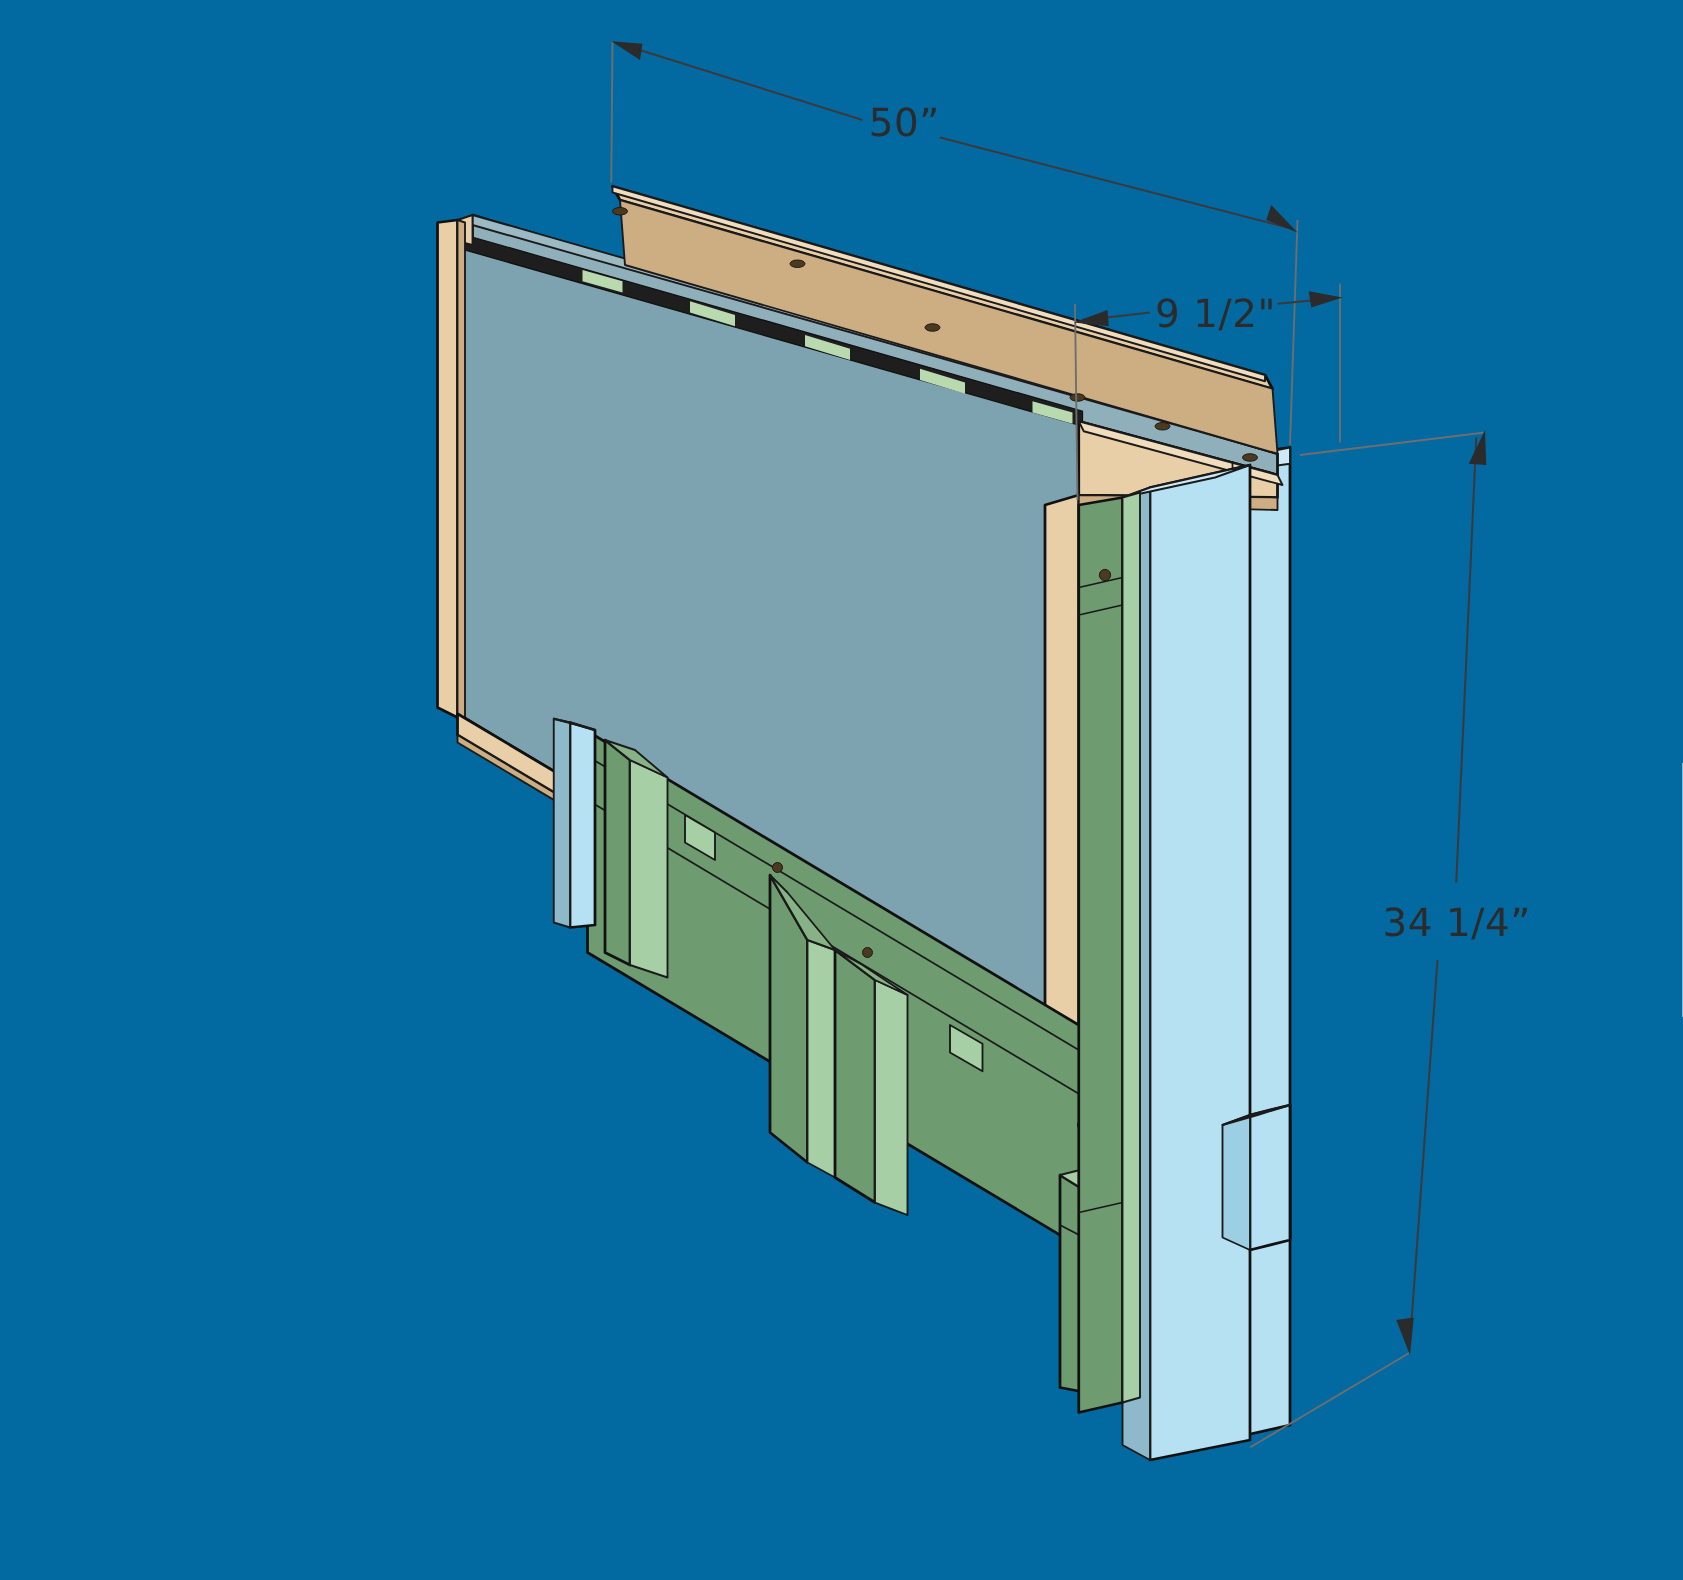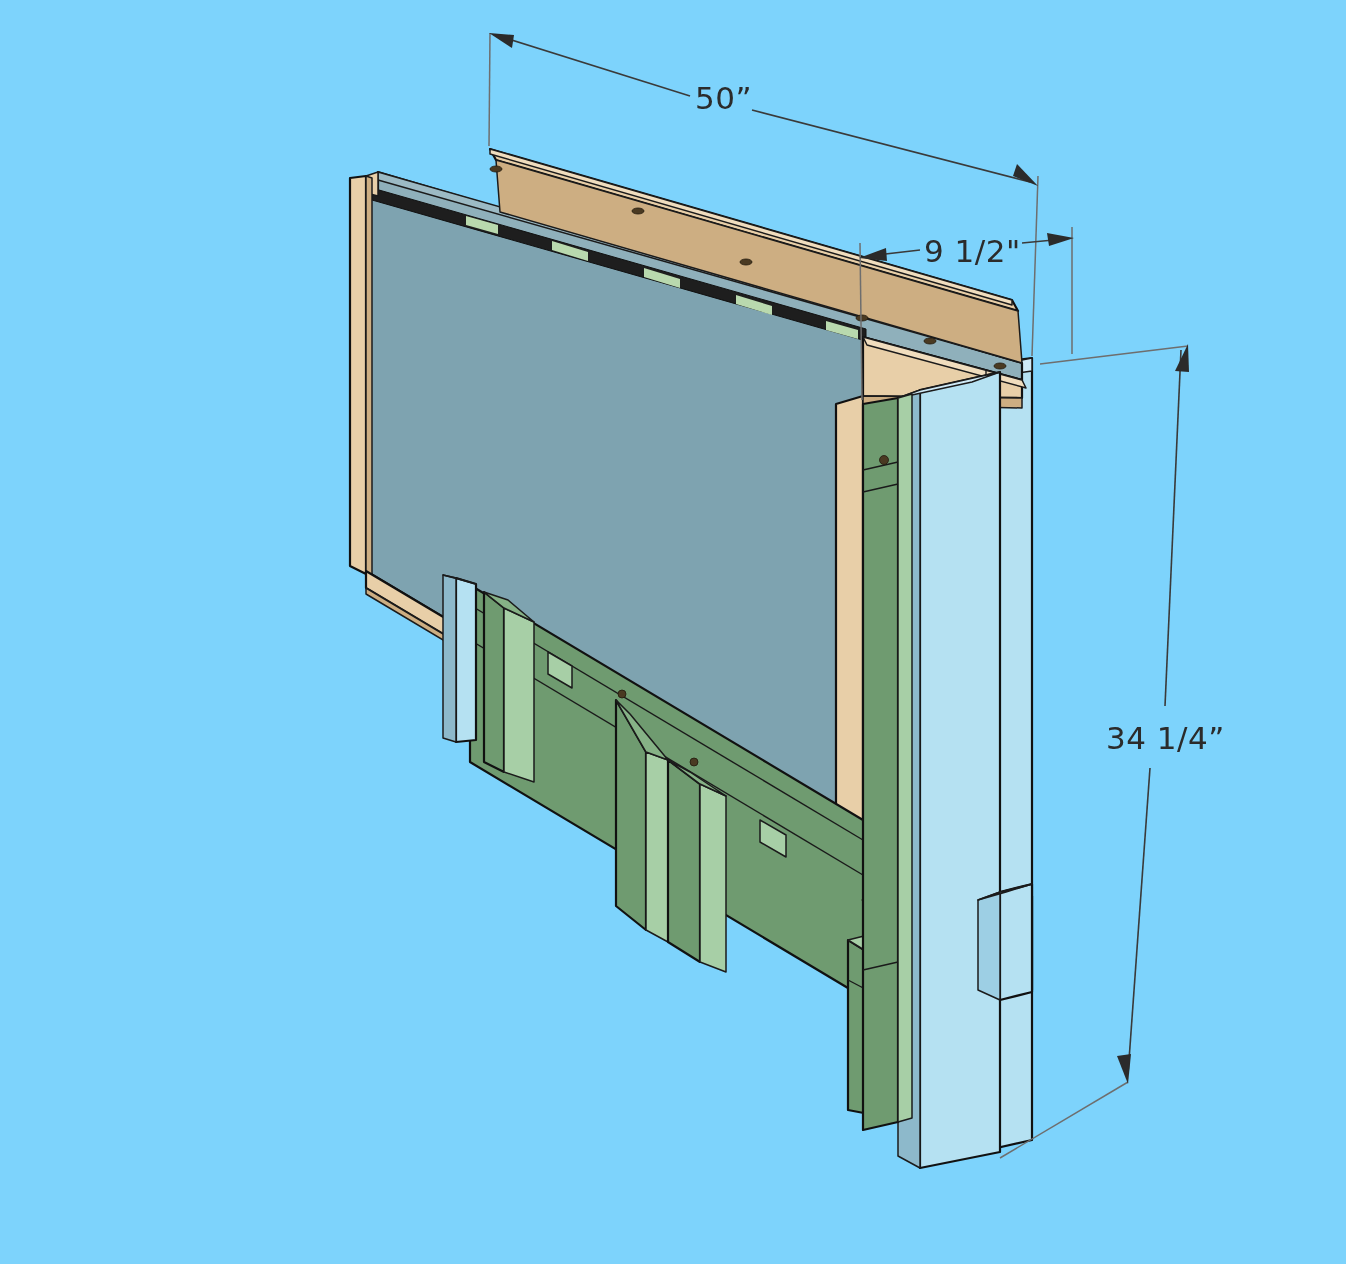--- a/index.html
+++ b/index.html
@@ -10,21 +10,21 @@
   body {
     width: 1346px;
     height: 1264px;
     font-family: "DejaVu Sans", sans-serif;
     overflow: hidden;
   }
   #drawing-root {
     position: relative;
     width: 1346px;
     height: 1264px;
-    background: #7dd3fc;
+    background: #0369a1;
   }
   svg#plan-svg {
     display: block;
     width: 1346px;
     height: 1264px;
   }
   .dim-text {
     font-family: "DejaVu Sans", sans-serif;
     font-size: 31px;
     fill: #2b2b2b;

